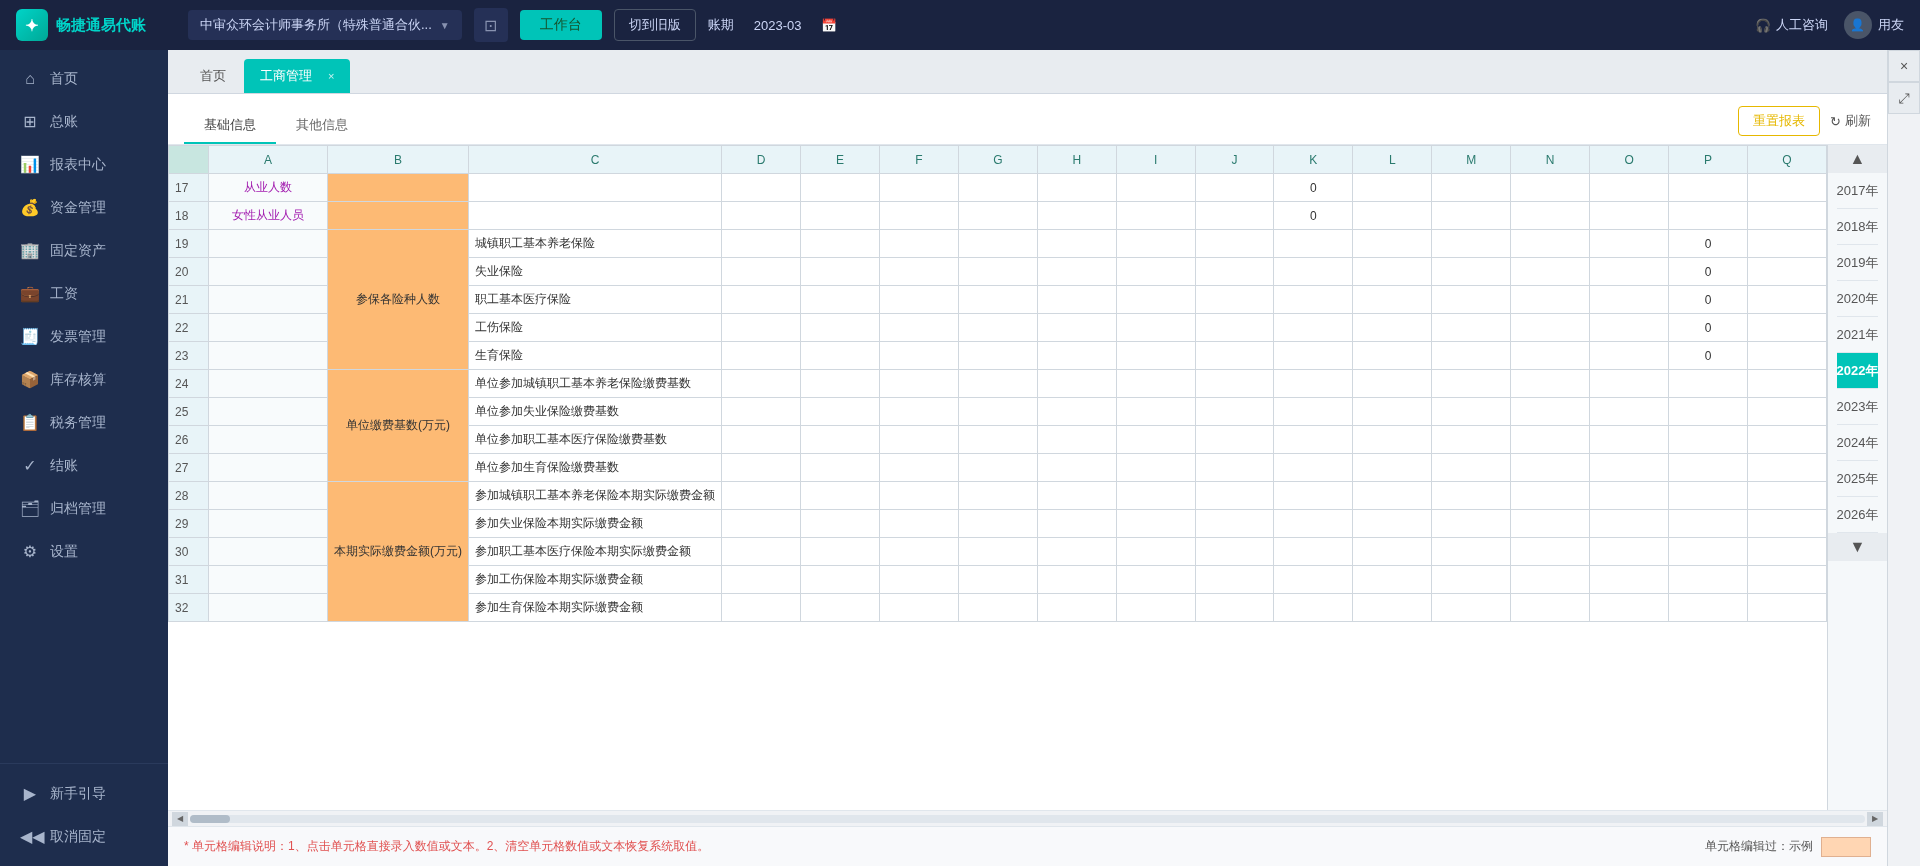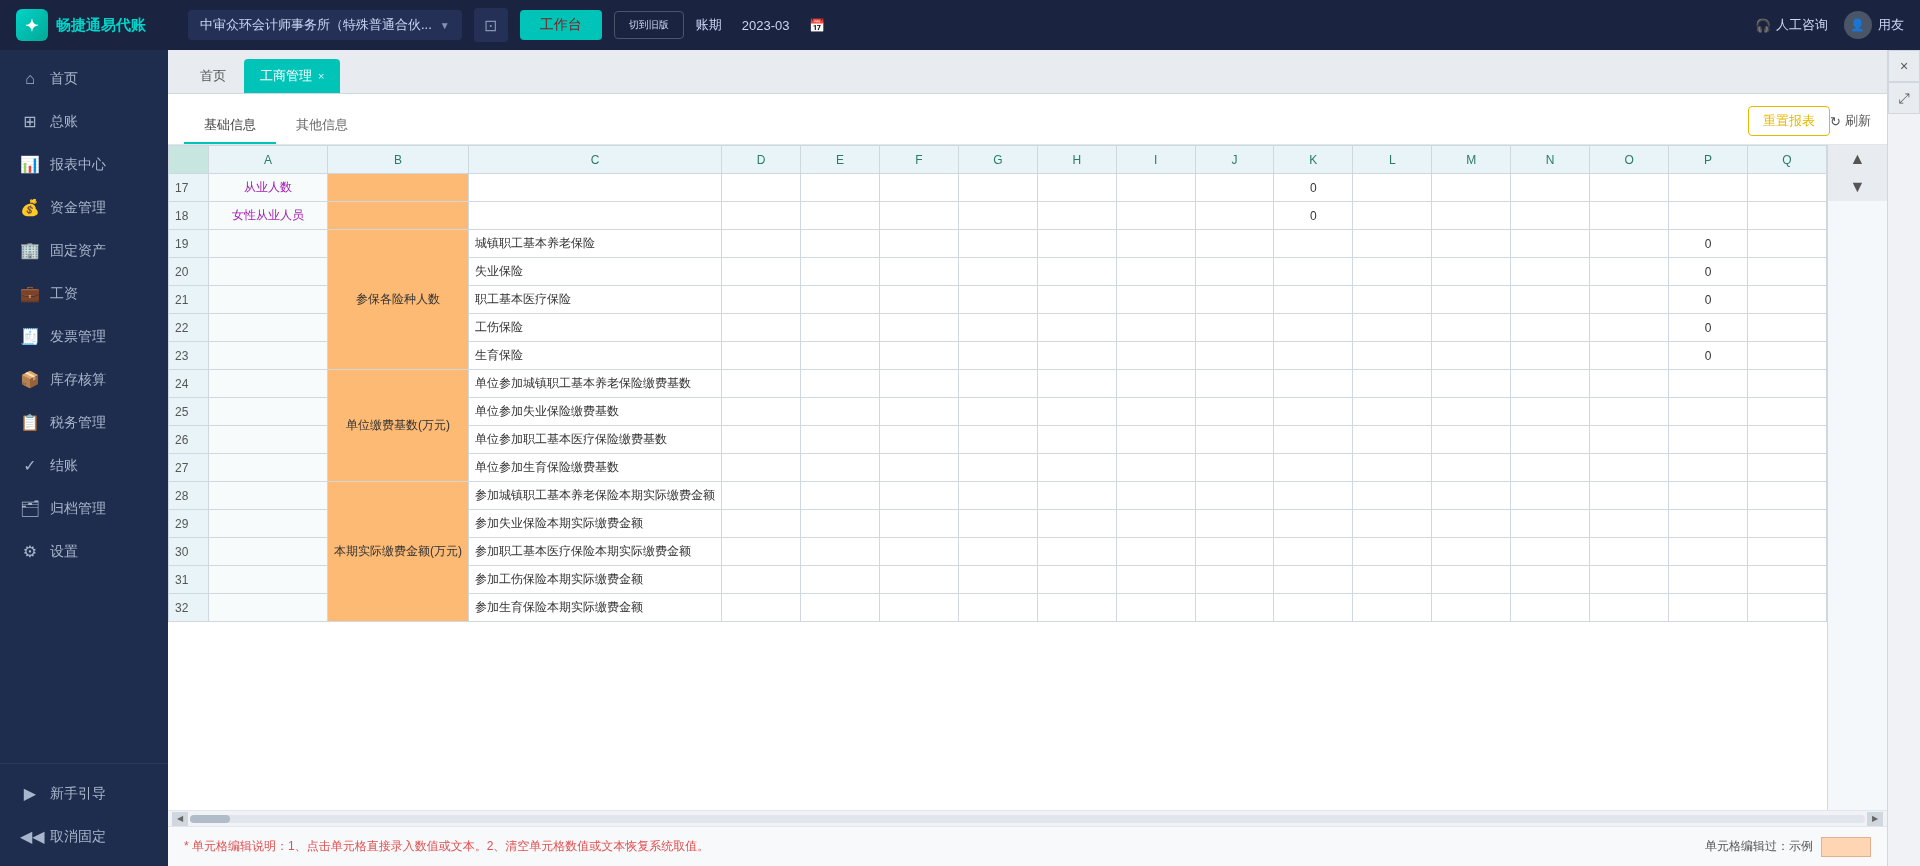--- a/index.html
+++ b/index.html
@@ -55,34 +55,34 @@
       border-radius: 4px;
       display: flex;
       align-items: center;
       justify-content: center;
       color: #8892b0;
       cursor: pointer;
       font-size: 16px;
     }
     .workbench-btn {
       background: #00c4b8;
-      color: #7f1d1d;
+      color: #14532d;
       border: none;
       border-radius: 4px;
       padding: 6px 20px;
       font-size: 14px;
       cursor: pointer;
     }
     .old-version-btn {
       background: transparent;
       border: 1px solid #4a5568;
       color: #ccd6f6;
       border-radius: 4px;
       padding: 6px 14px;
-      font-size: 10px;
+      font-size: 13px;
       cursor: pointer;
     }
     .period-area {
       display: flex;
       align-items: center;
       gap: 20px;
       color: #ccd6f6;
       font-size: 13px;
     }
     .period-icon { color: #8892b0; }
@@ -175,21 +175,21 @@
     }
     .tab-item {
       padding: 8px 16px;
       background: #d8dce2;
       border-radius: 4px 4px 0 0;
       cursor: pointer;
       font-size: 13px;
       color: #555;
       display: flex;
       align-items: center;
-      gap: 6px;
+      gap: 16px;
     }
     .tab-item.active {
       background: #00c4b8;
       color: white;
     }
     .tab-home {
       padding: 8px 16px;
       background: transparent;
       font-size: 13px;
       color: #555;
@@ -229,20 +229,21 @@
     }
     .sub-tab.active {
       color: #404040;
       border-bottom: 2px solid #00c4b8;
       font-weight: 500;
     }
     .sub-tab-actions {
       margin-left: auto;
       display: flex;
       align-items: center;
+      gap: 10px;
       padding-bottom: 8px;
     }
     .reset-btn {
       border: 1px solid #e6b800;
       color: #e6b800;
       background: white;
       border-radius: 4px;
       padding: 5px 14px;
       font-size: 13px;
       cursor: pointer;
@@ -877,20 +878,32 @@
                   <td class="data-cell"></td>
                   <td class="data-cell"></td>
                   <td class="data-cell"></td>
                 </tr>
               </tbody>
           </table>
         </div>
 
         <div class="year-panel">
           <div class="year-nav-up">▲</div>
+          <div id="year-list">
+              <div class="year-item">2017年</div>
+              <div class="year-item">2018年</div>
+              <div class="year-item">2019年</div>
+              <div class="year-item">2020年</div>
+              <div class="year-item">2021年</div>
+              <div class="year-item active">2022年</div>
+              <div class="year-item">2023年</div>
+              <div class="year-item">2024年</div>
+              <div class="year-item">2025年</div>
+              <div class="year-item">2026年</div>
+            </div>
           <div class="year-nav-down">▼</div>
         </div>
       </div>
 
       <div class="h-scrollbar-container">
         <div class="h-scrollbar-btn">◀</div>
         <div class="h-scrollbar-track">
           <div class="h-scrollbar-thumb"></div>
         </div>
         <div class="h-scrollbar-btn">▶</div>

